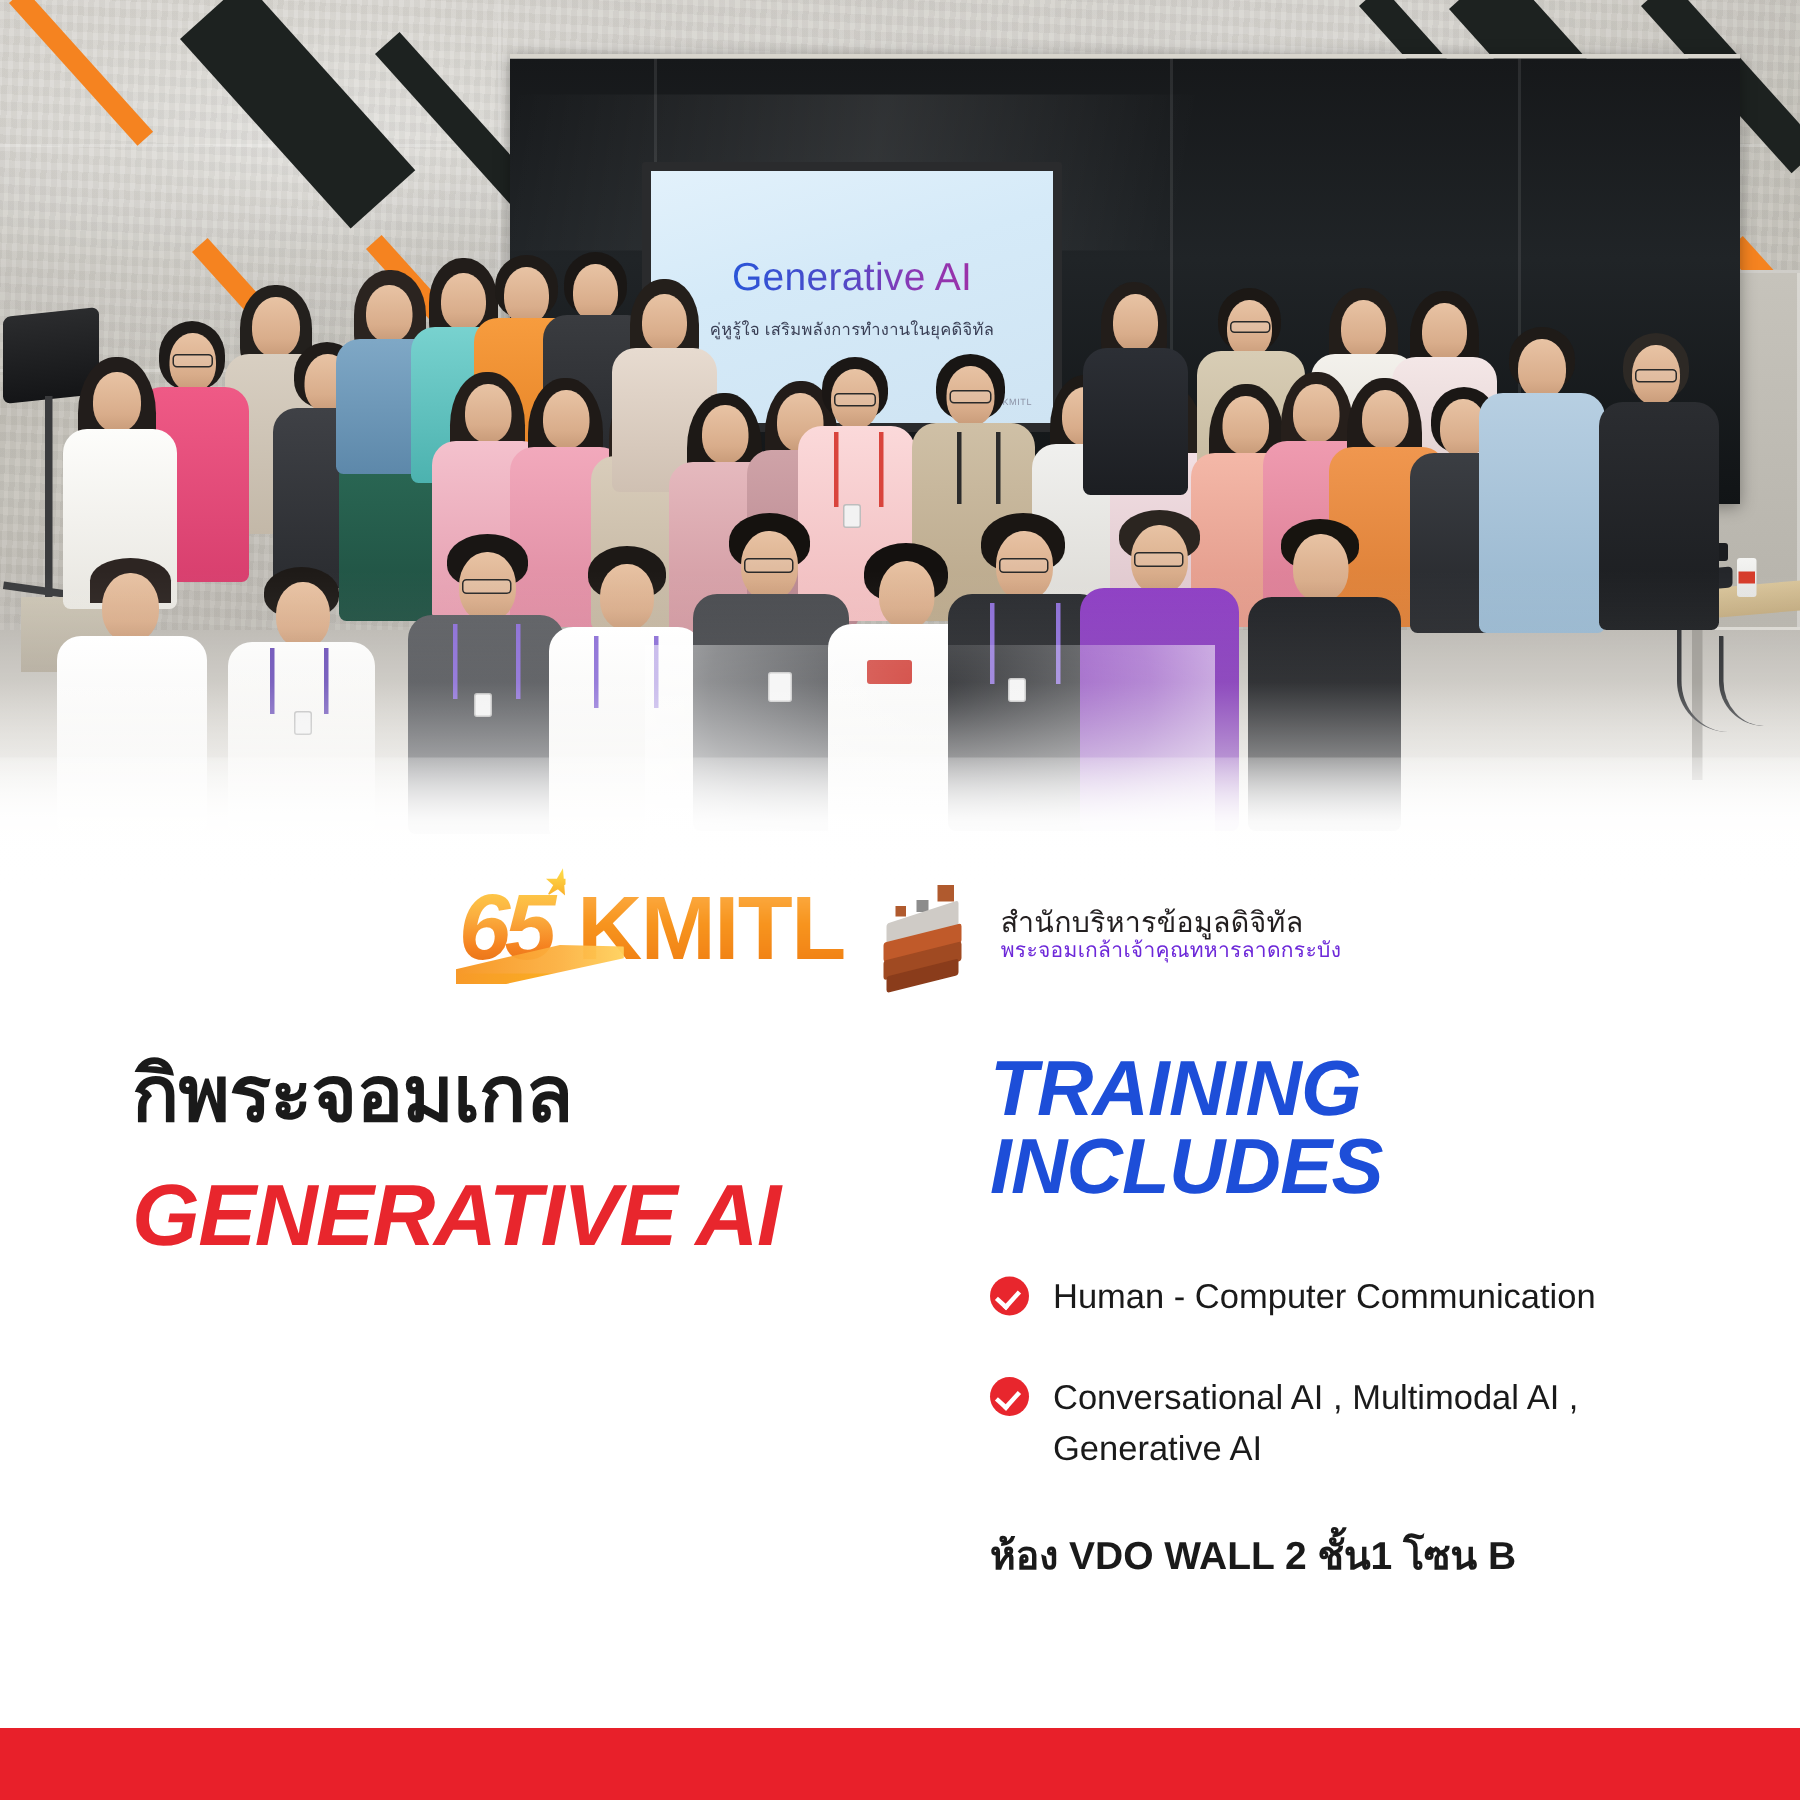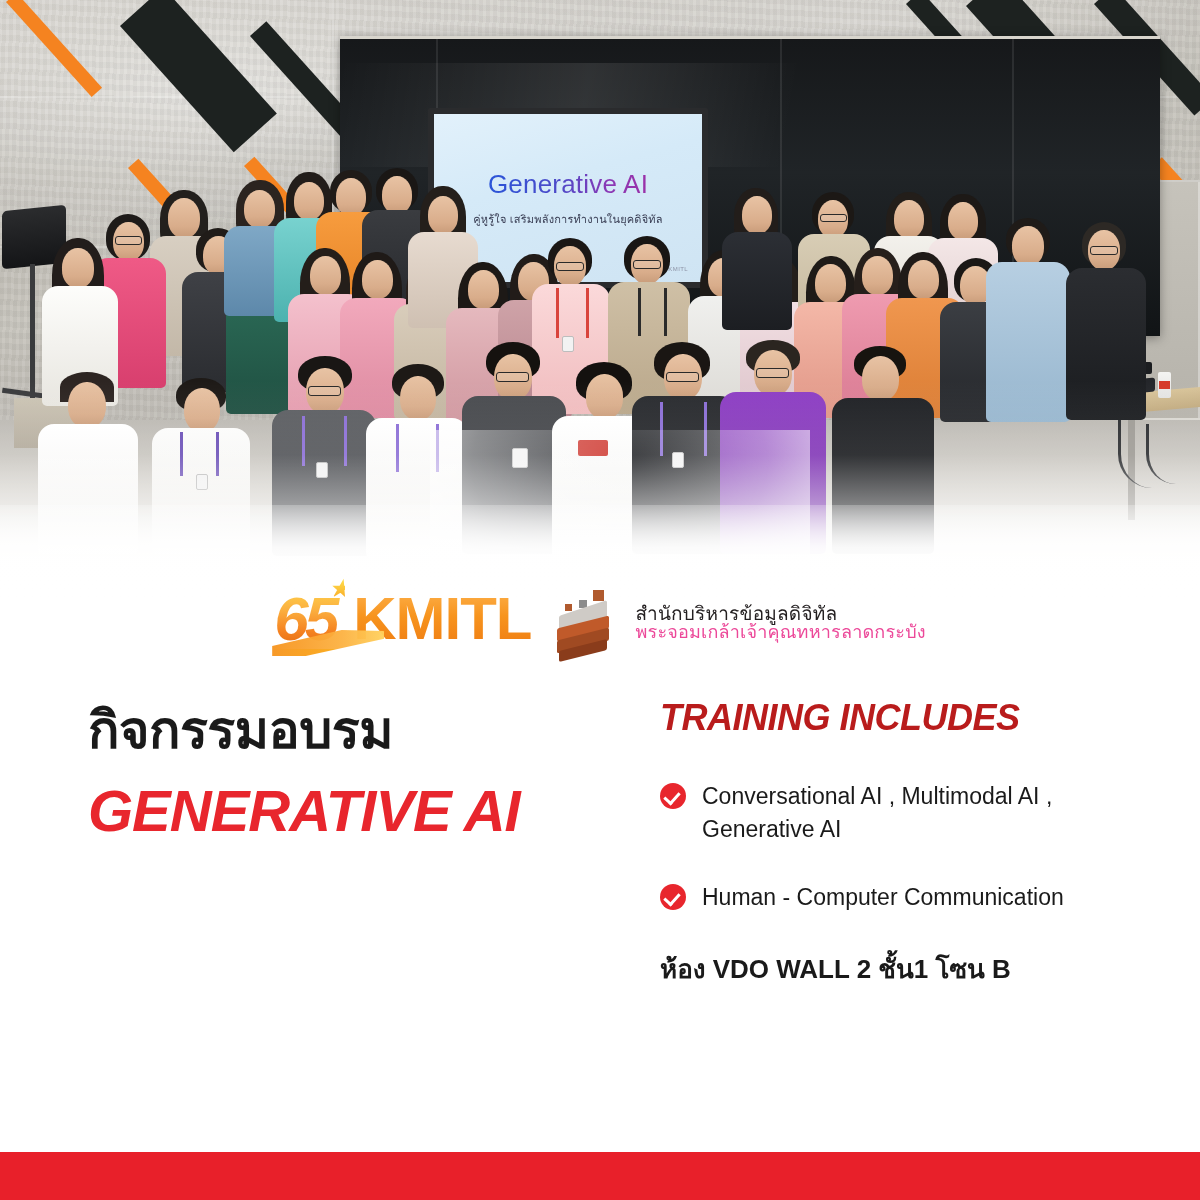--- a/index.html
+++ b/index.html
@@ -168,39 +168,39 @@
     font-size:60px; font-weight:bold; letter-spacing:-1px; line-height:1;
     background:linear-gradient(180deg,#fdb04a 0%,#f7941e 45%,#ef7c12 100%);
     -webkit-background-clip:text; background-clip:text; color:transparent;
   }
   
   .kdmc{ display:flex; align-items:center; gap:8px; }
   .kdmc-mark{ position:relative; width:72px; height:70px; }
   .cube{ position:absolute; }
   .kdmc-text{ display:flex; flex-direction:column; line-height:1; }
   .kdmc-th1{ font-size:19px; color:#231f20; letter-spacing:.2px; }
-  .kdmc-th2{ font-size:18px; color:#ec4899; letter-spacing:.2px; margin-top:1px;font-family:Liberation Mono, monospace; }
+  .kdmc-th2{ font-size:14px; color:#6d28d9; letter-spacing:.2px; margin-top:1px; }
   .kdmc-word{ font-size:52px; font-weight:bold; color:#1f7ec4; letter-spacing:-1px; margin-top:-4px; }
 
   
   .content{ position:absolute; left:0; top:700px; width:1200px; height:452px; }
   .col-left{ position:absolute; left:88px; top:0; width:560px; }
   .col-right{ position:absolute; left:660px; top:0; width:500px; }
 
   .head-th{ font-size:52px; font-weight:bold; color:#1a1a1a; line-height:1.18; letter-spacing:-.5px; }
   .head-red{ font-size:58px; font-weight:bold; color:#e8262d; line-height:1.2; letter-spacing:-.5px; margin-top:12px; }
   .head-gen{
     font-size:58px; font-weight:bold; font-style:italic; color:#e8262d;
     line-height:1.1; letter-spacing:-1px; margin-top:18px;
   }
   .date{ font-size:36px; font-weight:bold; color:#1a1a1a; margin-top:42px; line-height:1.45; }
   .time{ font-size:36px; font-weight:bold; color:#1a1a1a; line-height:1.45; }
 
   .r-title{
-    font-size:36px; font-weight:bold; font-style:italic; color:#b91c1c;
+    font-size:52px; font-weight:bold; font-style:italic; color:#1d4ed8;
     letter-spacing:-.5px; line-height:1;
   }
   .bullets{ margin-top:44px; }
   .bullet{ display:flex; align-items:flex-start; gap:16px; margin-bottom:34px; }
   .check{
     flex:0 0 auto; width:26px; height:26px; border-radius:50%;
     background:#e8262d; position:relative; margin-top:3px;
   }
   .check:before{
     content:""; position:absolute; left:7px; top:6px;
@@ -520,36 +520,36 @@
       <div class="kdmc-th1">สำนักบริหารข้อมูลดิจิทัล</div>
       <div class="kdmc-th2">พระจอมเกล้าเจ้าคุณทหารลาดกระบัง</div>
     </div>
   </div>
 
 </div>
 
 <div class="content">
 
   <div class="col-left">
-    <div class="head-th">กิจกรรมอบรม</div>
+    <div class="head-th">กิพระจอมเกล</div>
     <div class="head-gen">GENERATIVE AI</div>
   </div>
 
   <div class="col-right">
     <div class="r-title">TRAINING INCLUDES</div>
 
     <div class="bullets">
+      <div class="bullet">
+        <span class="check"></span>
+        <span class="bullet-txt">Human - Computer Communication</span>
+      </div>
       <div class="bullet">
         <span class="check"></span>
         <span class="bullet-txt">Conversational AI , Multimodal AI , Generative AI</span>
       </div>
-      <div class="bullet">
-        <span class="check"></span>
-        <span class="bullet-txt">Human - Computer Communication</span>
-      </div>
     </div>
 
     <div class="room">ห้อง VDO WALL 2 ชั้น1 โซน B</div>
   </div>
 
 </div>
 
 <div class="bottom-bar"></div>
 
 </body></html>

